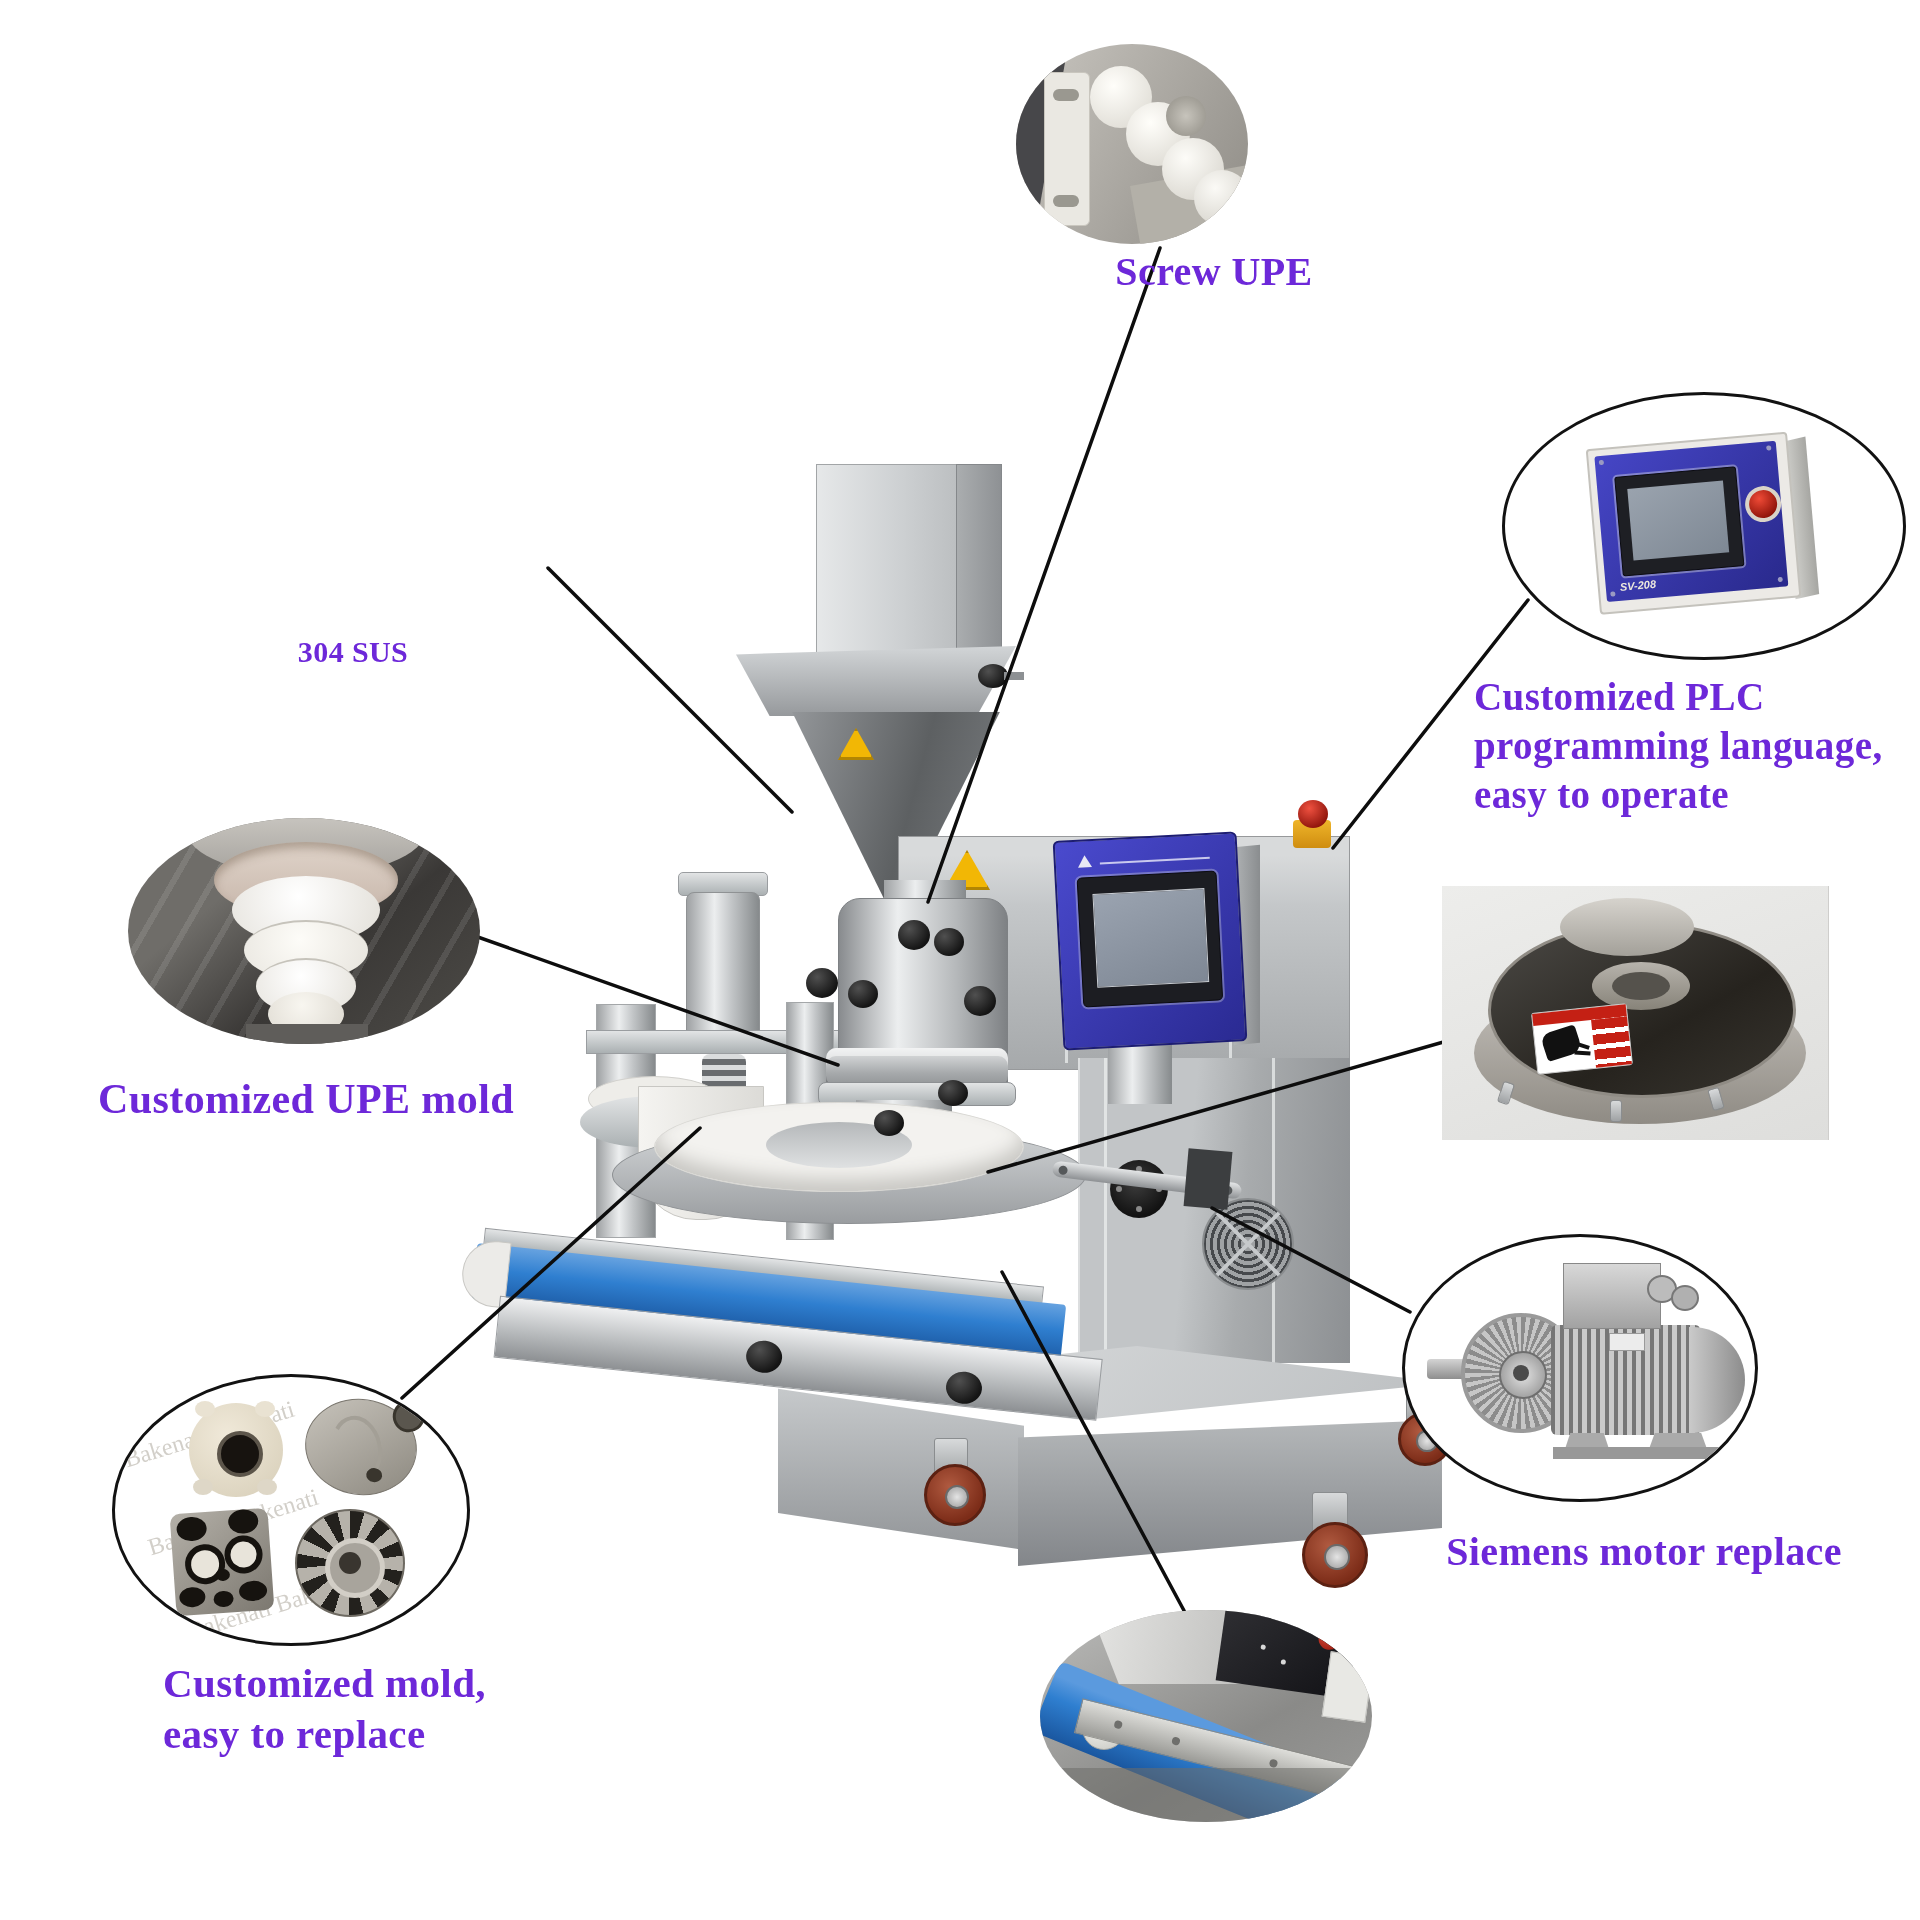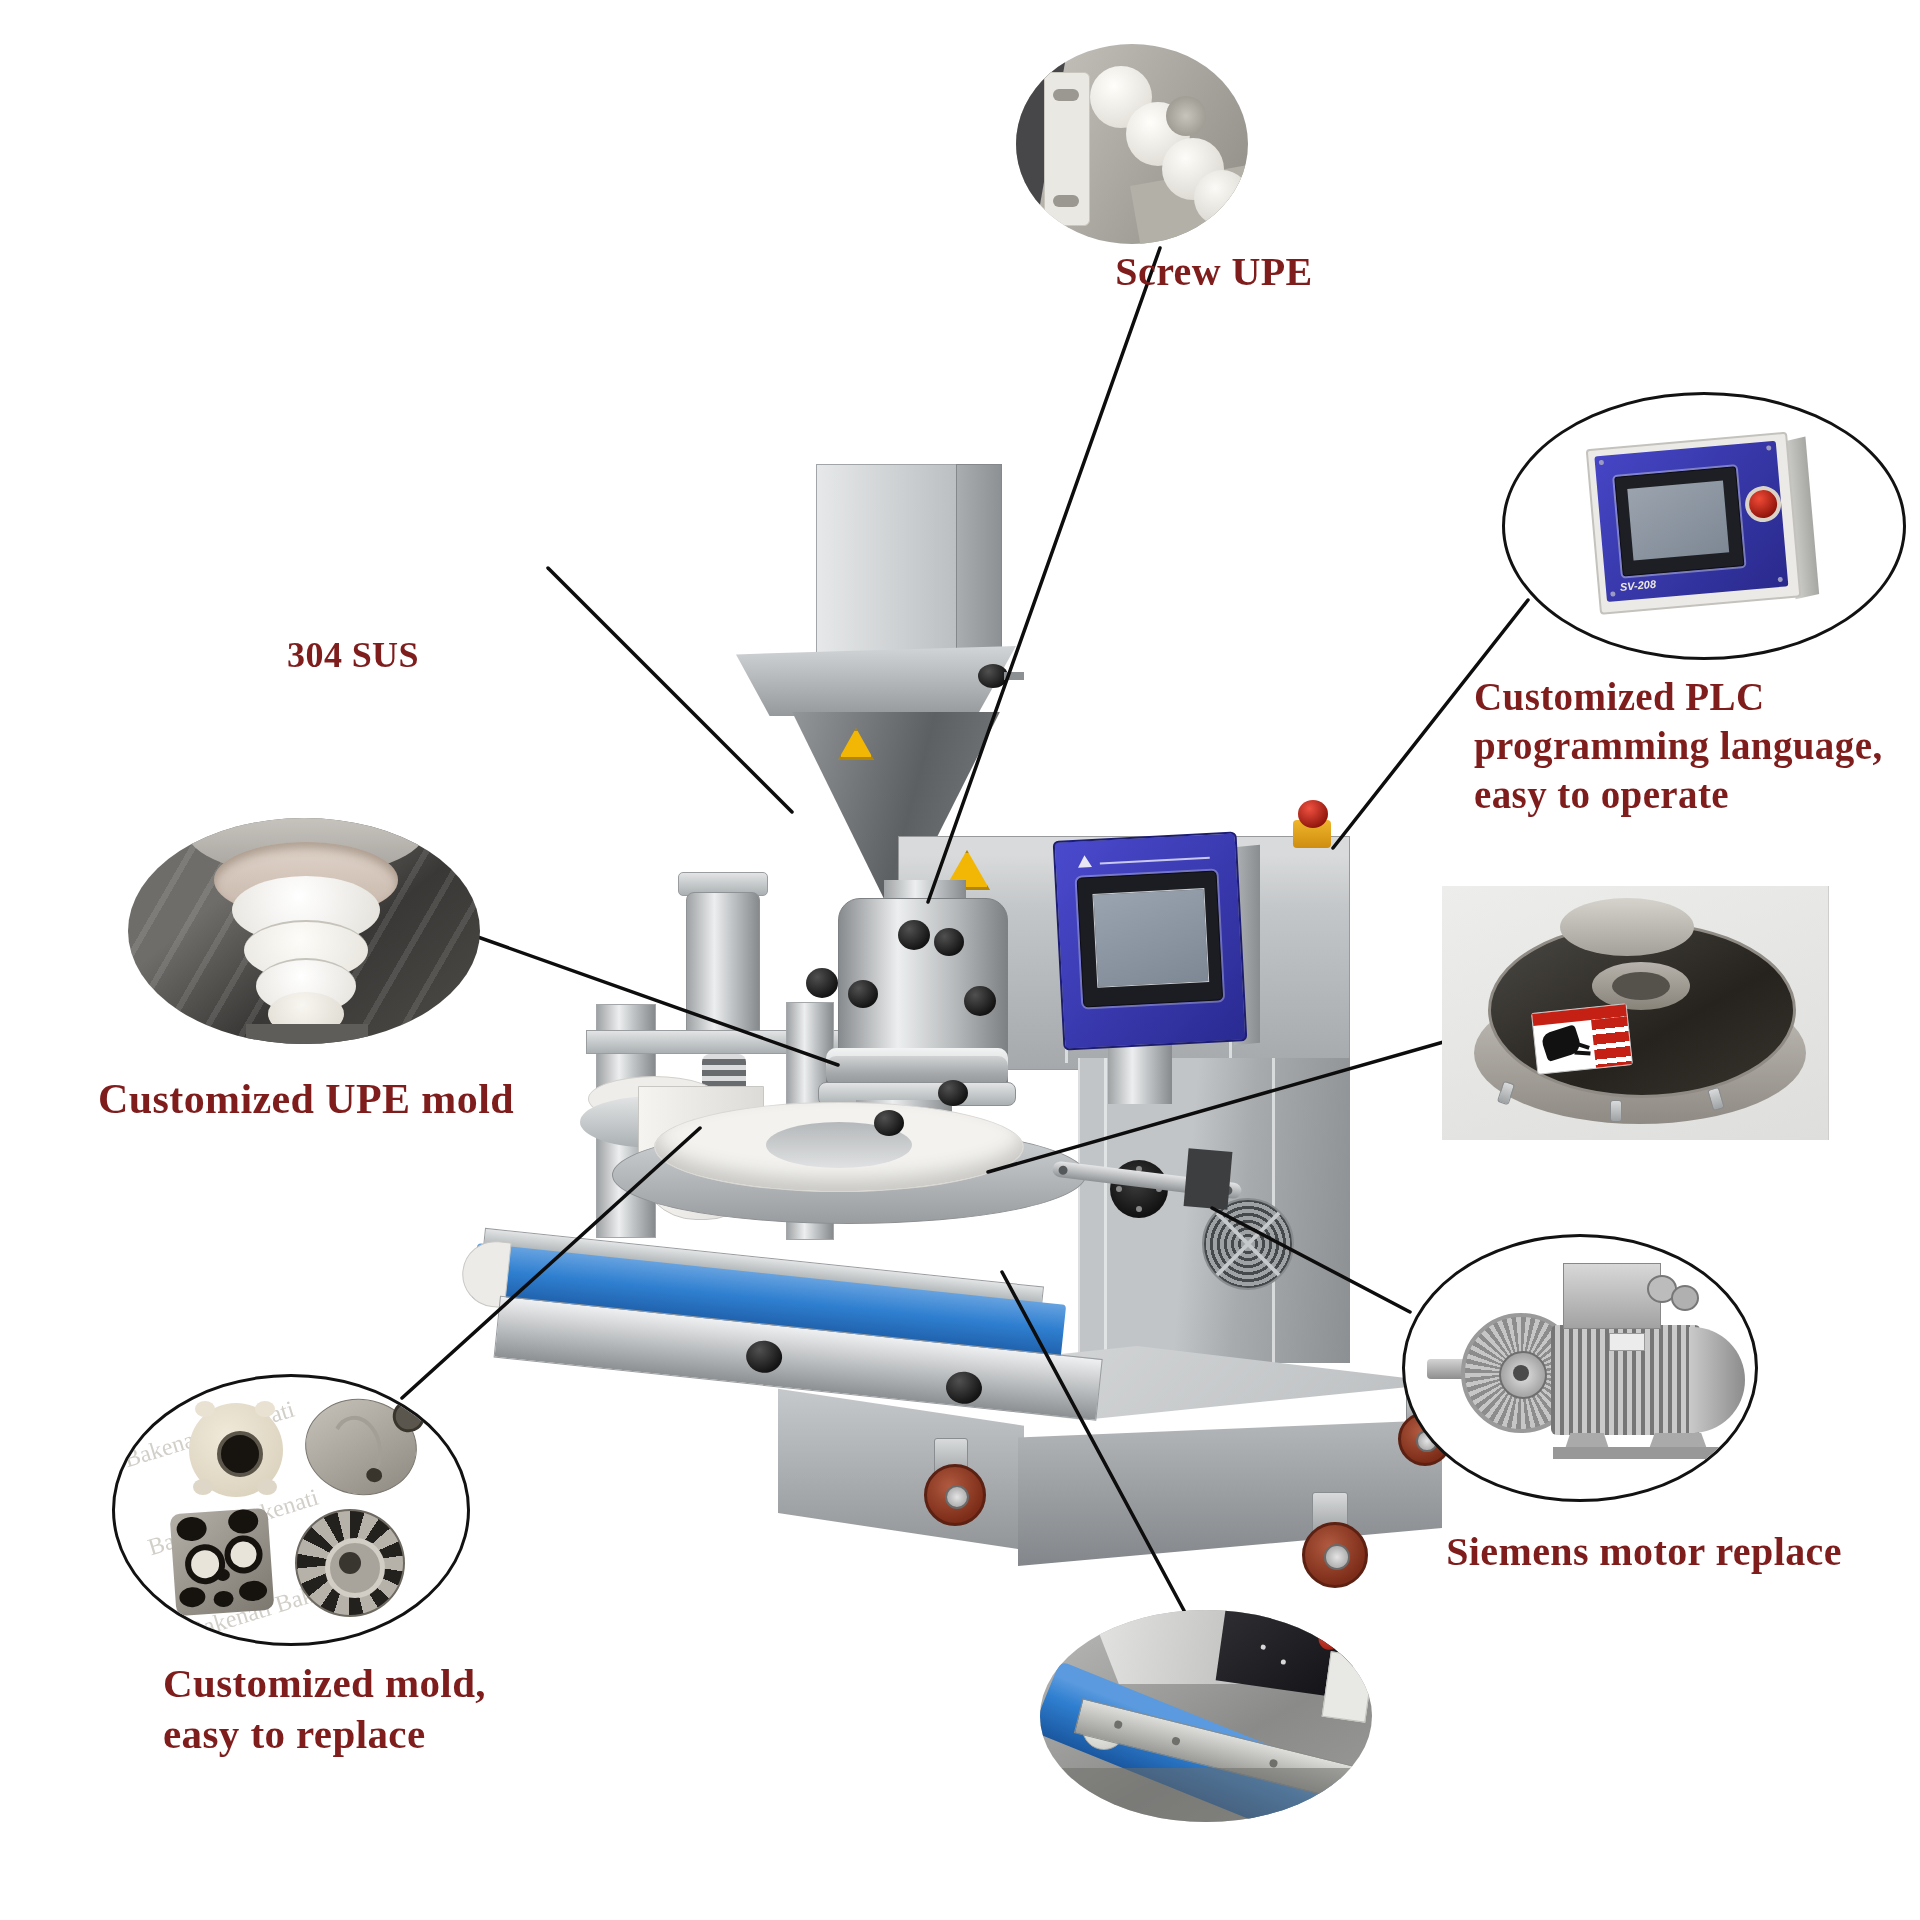--- a/index.html
+++ b/index.html
@@ -2,21 +2,21 @@
 <html><head>
 <meta charset="utf-8">
 <style>
   html,body{margin:0;padding:0;background:#ffffff;}
   #canvas{position:relative;width:1920px;height:1920px;background:#ffffff;overflow:hidden;
           font-family:"Liberation Sans","DejaVu Sans",sans-serif;}
   .abs{position:absolute;}
   .ell{border-radius:50%;}
   .clip{overflow:hidden;}
   .label{position:absolute;font-family:"Liberation Serif","DejaVu Serif",serif;font-weight:700;
-         color:#7f1d1d;white-space:pre-line;letter-spacing:.4px;line-height:1.22;}
+         color:#6d28d9;white-space:pre-line;letter-spacing:.4px;line-height:1.22;}
   .steelV{background:linear-gradient(90deg,#9fa2a4,#eceeef 38%,#c2c5c7 62%,#868a8c);}
   .steelH{background:linear-gradient(180deg,#e2e4e5,#aab0b2);}
   .knob{position:absolute;border-radius:50%;
         background:radial-gradient(circle at 35% 30%,#505050,#141414 72%);}
   .wheel{position:absolute;border-radius:50%;border:3px solid #5c2112;
          background:radial-gradient(circle at 40% 35%,#b05a40,#7c2c18 72%);}
   .wheel::after{content:"";position:absolute;left:50%;top:50%;width:36%;height:36%;
          margin:-18% 0 0 -18%;border-radius:50%;border:2px solid #6a6a6a;
          background:radial-gradient(#e4e4e4,#9a9a9a);}
   .cbr{position:absolute;background:linear-gradient(180deg,#d8dadb,#9fa2a4);
@@ -158,21 +158,21 @@
       <div class="abs" style="left:8px;top:122px;width:26px;height:12px;background:#9a9890;border-radius:6px;"></div>
     </div>
     <div class="abs ell" style="left:74px;top:22px;width:62px;height:62px;background:radial-gradient(circle at 38% 32%,#fffefa,#d9d6ce);"></div>
     <div class="abs ell" style="left:110px;top:58px;width:64px;height:64px;background:radial-gradient(circle at 38% 32%,#fffefa,#d6d3cb);"></div>
     <div class="abs ell" style="left:146px;top:94px;width:62px;height:62px;background:radial-gradient(circle at 38% 32%,#fdfcf8,#d3d0c8);"></div>
     <div class="abs ell" style="left:178px;top:126px;width:56px;height:56px;background:radial-gradient(circle at 38% 32%,#fbfaf6,#cfccc4);"></div>
     <div class="abs ell" style="left:150px;top:52px;width:40px;height:40px;background:radial-gradient(#c7c4bc,#908d85);"></div>
   </div>
   <div class="label lab-z" style="left:1092px;top:248px;width:244px;font-size:40px;text-align:center;">Screw UPE</div>
 
-  <div class="label lab-z" style="left:238px;top:634px;width:230px;font-size:36px;text-align:center;">304 SUS</div>
+  <div class="label lab-z" style="left:238px;top:634px;width:230px;font-size:30px;text-align:center;">304 SUS</div>
 
   <div class="ring" style="left:1502px;top:392px;width:398px;height:262px;">
     <div class="abs" style="left:88px;top:44px;width:230px;height:178px;transform:rotate(-5deg);">
       <div class="abs" style="left:196px;top:8px;width:24px;height:158px;background:linear-gradient(90deg,#d2d2ce,#a6a6a2);transform:skewY(-8deg);"></div>
       <div class="abs" style="left:0;top:0;width:198px;height:162px;background:#eceae6;border:2px solid #c4c2bc;border-radius:4px;"></div>
       <div class="abs" style="left:8px;top:8px;width:182px;height:146px;background:linear-gradient(135deg,#4646c6,#29298c);border-radius:3px;">
         <div class="abs" style="left:18px;top:22px;width:120px;height:98px;background:#1e1f24;border-radius:3px;border:1px solid #0b0b10;box-shadow:0 0 0 2px rgba(230,232,238,.4);">
           <div class="abs" style="left:11px;top:12px;width:96px;height:72px;background:linear-gradient(150deg,#9aa3ae,#7e8894);"></div>
         </div>
         <div class="abs ell" style="left:146px;top:44px;width:36px;height:36px;background:#d9d3c8;"></div>

